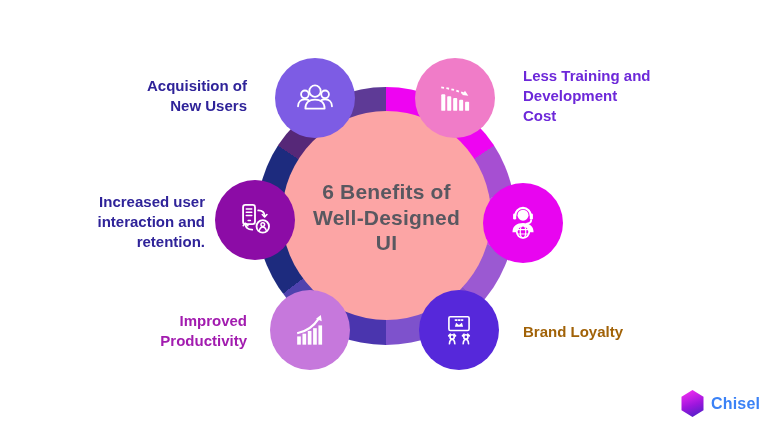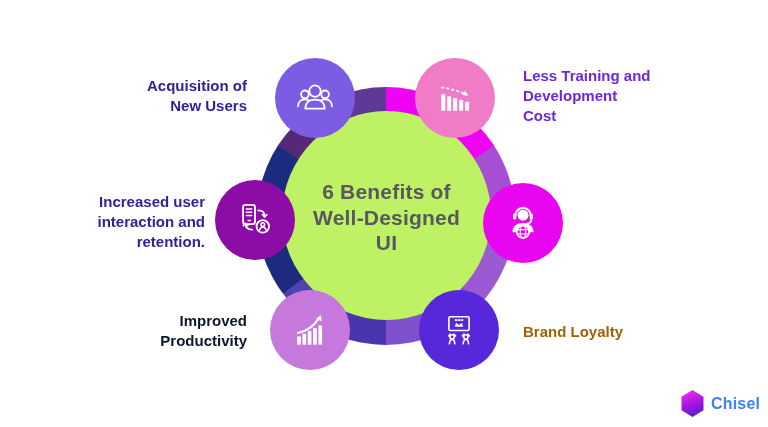--- a/index.html
+++ b/index.html
@@ -62,21 +62,21 @@
   }
   .logo-text { font-weight:700; font-size:16px; letter-spacing:.2px; }
 </style>
 </head>
 <body>
 
 <div class="stage">
 
   <div class="ring"></div>
 
-  <div class="center-circle" style="background: #bef264;">
+  <div class="center-circle" style="background: #fca5a5;">
     <div class="center-title" style="color: rgb(89, 88, 96);">6 Benefits of
 Well-Designed
 UI</div>
   </div>
 
   <div class="node node-acquisition" style="background: rgb(125, 92, 228);">
     <svg viewBox="0 0 48 48" fill="none" stroke="#fff" stroke-width="2" stroke-linecap="round" stroke-linejoin="round">
       <circle cx="13" cy="20" r="4.2"></circle>
       <path d="M5.5 33c0-5 3.4-7.6 7.5-7.6 1.6 0 3 .4 4.2 1.1"></path>
       <circle cx="35" cy="20" r="4.2"></circle>
@@ -144,21 +144,21 @@
         <rect x="10" y="31" width="4" height="9"></rect>
         <rect x="15.8" y="28" width="4" height="12"></rect>
         <rect x="21.6" y="25" width="4" height="15"></rect>
         <rect x="27.4" y="22" width="4" height="18"></rect>
         <rect x="33.2" y="19" width="4" height="21"></rect>
       </g>
       <path d="M10 27.5 Q25 24.5 33.5 11.5" fill="none" stroke="#fff" stroke-width="2.4"></path>
       <path d="M35.8 7.5l1 7-6.2-2.8z" fill="#fff"></path>
     </svg>
   </div>
-  <div class="label label-productivity" style="color: #0f172a;">Improved
+  <div class="label label-productivity" style="color: #a21caf;">Improved
 Productivity</div>
 
   <div class="node node-interaction" style="background: rgb(140, 12, 166);">
     <svg viewBox="0 0 48 48" fill="none" stroke="#fff" stroke-width="2" stroke-linecap="round" stroke-linejoin="round">
       <rect x="11" y="7.5" width="13" height="21" rx="2.5"></rect>
       <path d="M14.5 12h6 M14.5 15.5h6 M14.5 19h6 M16.5 24.5h2.5" stroke-width="1.6"></path>
       <circle cx="32.5" cy="31" r="6.8"></circle>
       <circle cx="32.5" cy="29" r="2" stroke-width="1.6"></circle>
       <path d="M28.7 35.3c.7-2.4 2-3.6 3.8-3.6s3.1 1.2 3.8 3.6" stroke-width="1.6"></path>
       <path d="M27.5 13.5c4.8 0 7 2.4 7 6.5"></path>

